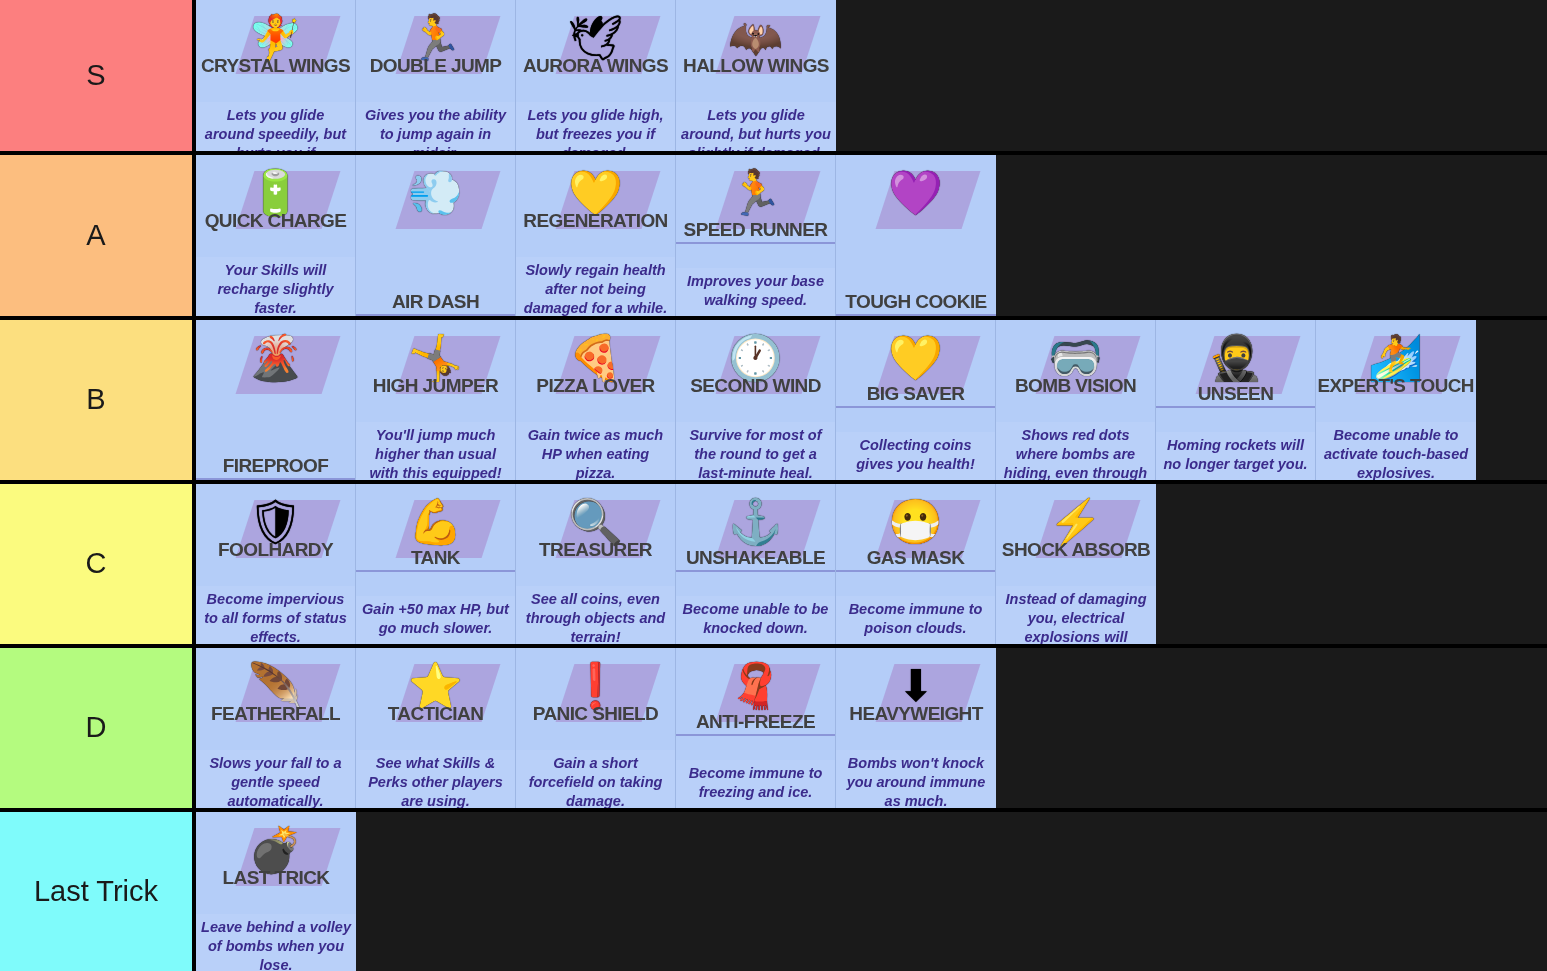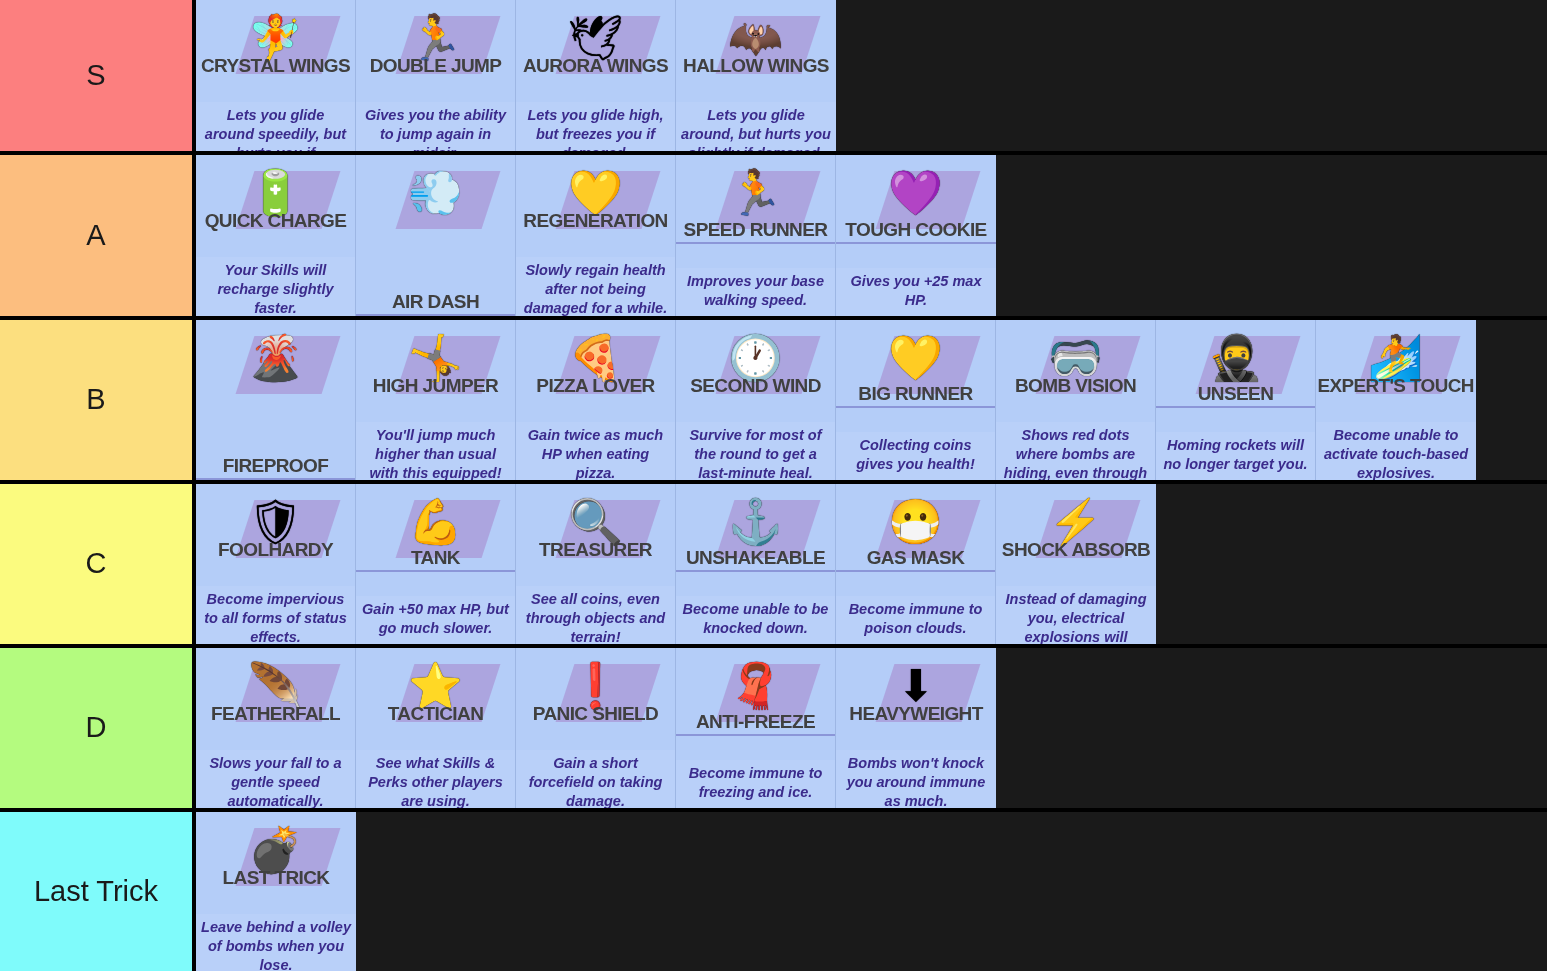--- a/index.html
+++ b/index.html
@@ -200,21 +200,20 @@
         </div>
         <div class="card">
           <div class="card-top">
             <div class="card-art">
               <div class="shine"></div>
               <div class="glyph">💜</div>
             </div>
             <div class="card-name">TOUGH COOKIE</div>
           </div>
           <div class="card-sep"></div>
-          <div class="card-desc">Gives you +25 max HP.</div>
         </div>
       </div>
     </div>
     <div class="tier-row r-b">
       <div class="tier-label" style="background: rgb(252, 223, 127);">B</div>
       <div class="tier-items">
         <div class="card">
           <div class="card-top">
             <div class="card-art">
               <div class="shine"></div>
@@ -256,21 +255,21 @@
           </div>
           <div class="card-sep"></div>
           <div class="card-desc">Survive for most of the round to get a last-minute heal.</div>
         </div>
         <div class="card">
           <div class="card-top">
             <div class="card-art">
               <div class="shine"></div>
               <div class="glyph">💛</div>
             </div>
-            <div class="card-name">BIG RUNNER</div>
+            <div class="card-name">BIG SAVER</div>
           </div>
           <div class="card-sep"></div>
           <div class="card-desc">Collecting coins gives you health!</div>
         </div>
         <div class="card">
           <div class="card-top">
             <div class="card-art">
               <div class="shine"></div>
               <div class="glyph">🥽</div>
             </div>

